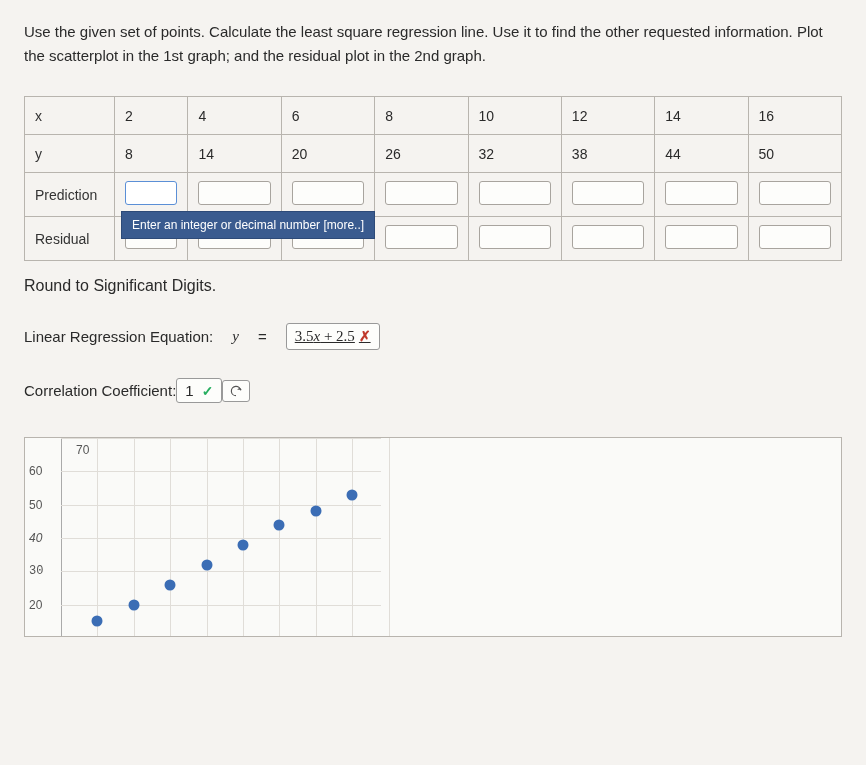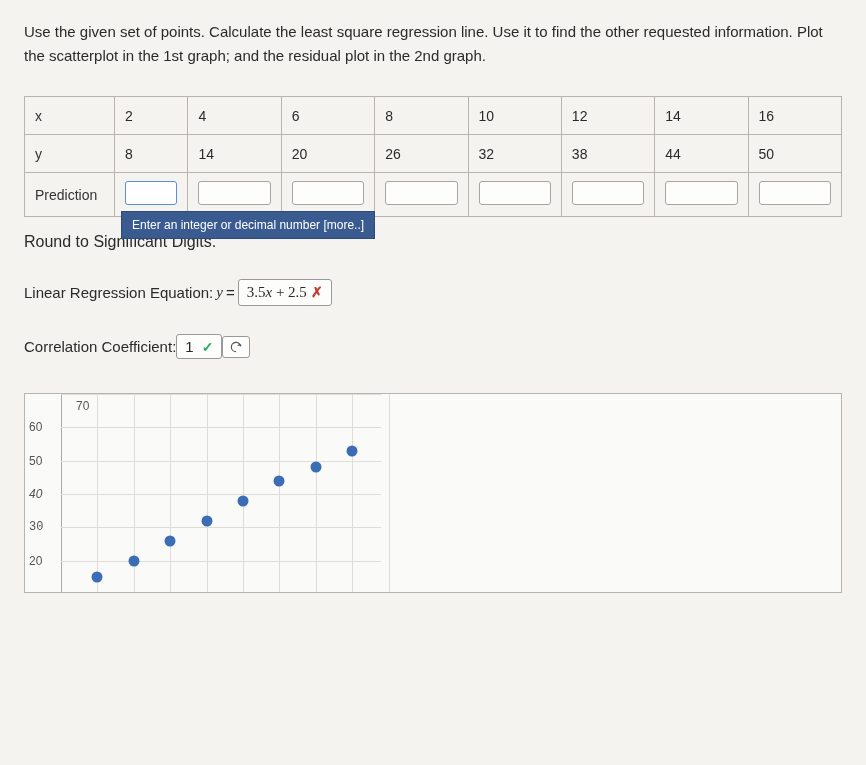--- a/index.html
+++ b/index.html
@@ -58,32 +58,33 @@
     }
     .round-note {
       font-size: 16px;
       margin-bottom: 28px;
     }
     .equation-row {
       font-size: 15px;
       margin-bottom: 28px;
       display: flex;
       align-items: center;
-      gap: 3px;
+      gap: 19px;
     }
     .math-var { font-style: italic; font-family: 'Times New Roman', serif; }
     .equation-box {
       border: 1px solid #999;
       border-radius: 3px;
       padding: 4px 8px;
       background: #fdfdfb;
       font-family: 'Times New Roman', serif;
       display: inline-flex;
       align-items: center;
       gap: 4px;
+      text-decoration: underline;
     }
     .x-mark { color: #c0392b; font-weight: bold; font-size: 14px; }
     .check-mark { color: #27ae60; font-weight: bold; font-size: 14px; }
     .coef-row {
       font-size: 15px;
       margin-bottom: 34px;
       display: flex;
       align-items: center;
     }
     .coef-box {
@@ -177,20 +178,31 @@
     <td>38</td>
     <td>44</td>
     <td>50</td>
   </tr>
   <tr>
     <td class="label-cell">Prediction</td>
     <td style="position:relative;">
       <div class="input-box active"></div>
       <div class="tooltip">Enter an integer or decimal number [more..]</div>
     </td>
+    <td><div class="input-box"></div></td>
+    <td><div class="input-box"></div></td>
+    <td><div class="input-box"></div></td>
+    <td><div class="input-box"></div></td>
+    <td><div class="input-box"></div></td>
+    <td><div class="input-box"></div></td>
+    <td><div class="input-box"></div></td>
+  </tr>
+  <tr>
+    <td class="label-cell">Residual</td>
+    <td><div class="input-box"></div></td>
     <td><div class="input-box"></div></td>
     <td><div class="input-box"></div></td>
     <td><div class="input-box"></div></td>
     <td><div class="input-box"></div></td>
     <td><div class="input-box"></div></td>
     <td><div class="input-box"></div></td>
     <td><div class="input-box"></div></td>
   </tr>
 </tbody>
   </table>

